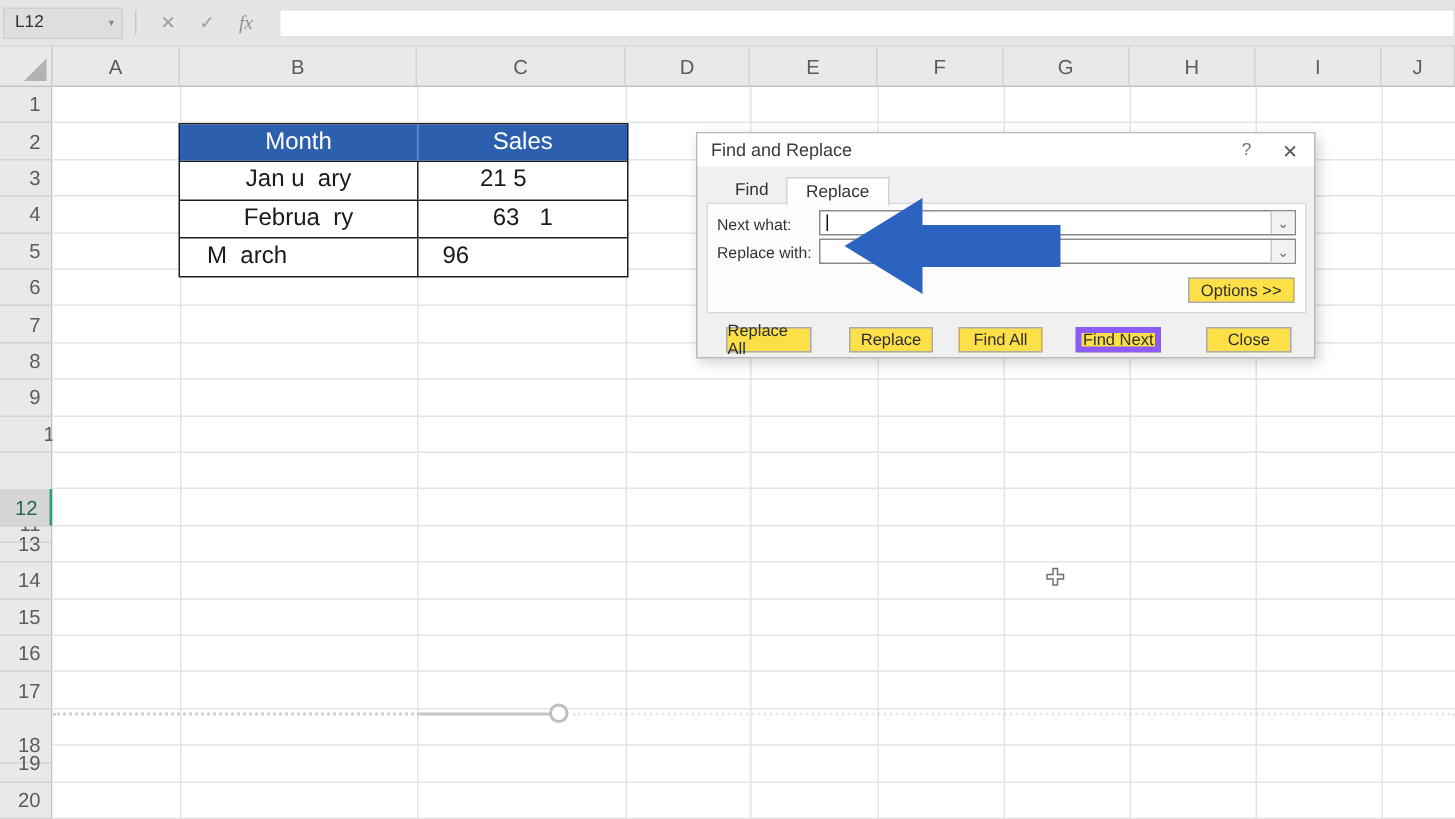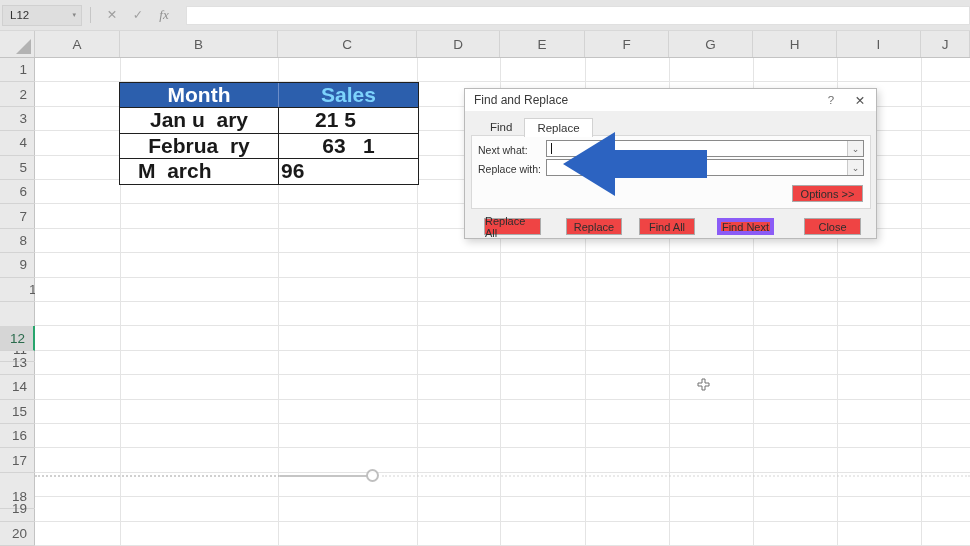--- a/index.html
+++ b/index.html
@@ -36,32 +36,32 @@
 
   
   .gridarea{position:absolute;left:35px;top:58px;right:0;bottom:0;background:#fff}
   .gridline-v{position:absolute;top:0;bottom:0;width:1px;background:#e4e4e4}
   .gridline-h{position:absolute;left:0;right:0;height:1px;background:#e4e4e4}
 
   
   .datatable{position:absolute;left:119px;top:82px;border:1.5px solid #1f1f1f;z-index:2;background:#fff}
   .trow{display:flex}
   .trow + .trow{border-top:1.5px solid #1f1f1f}
-  .cell{box-sizing:border-box;height:24.4px;line-height:24.4px;font-weight:700;font-size:21px;
+  .cell{box-sizing:border-box;height:24.4px;line-height:24.4px;font-weight:400;font-size:16px;
         color:#191919;white-space:pre;overflow:hidden}
   .c0{width:158px}
   .c1{width:140px;border-left:1.5px solid #1f1f1f}
   .th{text-align:center}
   .thead .c1{border-left-color:#6d8ec9}
   .al-c{text-align:center}
   .al-l{text-align:left}
   .pr24{padding-right:26px}
   .pl30{}
   .pl16{padding-left:18px}
-  .pl6{padding-left:2px}
+  .pl6{padding-left:16px}
 
   
   .dialog{position:absolute;left:464px;top:88px;width:413px;height:151px;background:#f0f0f0;
           border:1px solid #b9b9b9;box-shadow:2px 3px 8px rgba(0,0,0,.18);box-sizing:border-box;z-index:5}
   .dlg-title{height:22px;background:#fff;display:flex;align-items:center;padding-left:9px;
              font-size:12px;color:#3a3a3a}
   .dlg-help{margin-left:auto;color:#6e6e6e;font-size:11.5px;width:26px;text-align:center}
   .dlg-close{color:#565656;font-size:12.5px;width:32px;text-align:center}
   .tabs{position:absolute;left:13px;top:29px;height:18px;display:flex;z-index:3}
   .tab{padding:0 12px;font-size:11.5px;color:#333;display:flex;align-items:center;height:18px;box-sizing:border-box}
@@ -69,21 +69,21 @@
   .panel{position:absolute;left:6px;right:5px;top:46px;height:74px;background:#fcfcfc;
          border:1px solid #d9d9d9;box-sizing:border-box;z-index:1}
   .fieldlabel{position:absolute;left:6px;font-size:10.5px;color:#333}
   .fl1{top:8px}.fl2{top:27px}
   .combo{position:absolute;left:74px;right:6px;height:17px;background:#fff;border:1px solid #8a8a8a;box-sizing:border-box}
   .cb1{top:4px}.cb2{top:23px}
   .combo-value{position:absolute;left:4px;top:1px;font-size:11px;color:#222}
   .combo-btn{position:absolute;right:0;top:0;bottom:0;width:15px;background:#f2f2f2;border-left:1px solid #c9c9c9;
              color:#666;font-size:9px;display:flex;align-items:center;justify-content:center}
   .text-caret{position:absolute;left:4px;top:2px;width:1px;height:11px;background:#111}
-  .btn{background:#ef4444;border:1px solid #ababab;font-size:11px;color:#2e2e2e;
+  .btn{background:#fde047;border:1px solid #ababab;font-size:11px;color:#2e2e2e;
        display:flex;align-items:center;justify-content:center;box-sizing:border-box}
   .options-btn{position:absolute;right:7px;top:49px;width:71px;height:17px}
   .dlg-buttons{position:absolute;left:0;top:129px;width:100%;height:17px}
   .dlgbtn{position:absolute;top:0;height:17px}
   .dlgbtn.default{border:4px solid #8b5cf6}
 
   
   .arrow-svg{position:absolute;left:553px;top:126px;z-index:6}
   .cellcursor{position:absolute;left:697px;top:378px;z-index:7}
   .scrub-a{position:absolute;left:35px;top:475px;width:245px;height:0;border-top:2px dotted rgba(150,150,150,.45);z-index:4}
@@ -180,21 +180,21 @@
         <div class="gridline-h" style="top: 413.8px;"></div>
         <div class="gridline-h" style="top: 438.2px;"></div>
         <div class="gridline-h" style="top: 462.6px;"></div>
         <div class="gridline-h" style="top: 487px;"></div>
       </div>
   </div>
 
   <div class="datatable" id="datatable">
       <div class="trow thead">
         <div class="cell c0 th" style="background: rgb(44, 95, 173); color: rgb(255, 255, 255);">Month</div>
-        <div class="cell c1 th" style="background: rgb(44, 95, 173); color: #7dd3fc;">Sales</div>
+        <div class="cell c1 th" style="background: rgb(44, 95, 173); color: #ffffff;">Sales</div>
       </div>
       <div class="trow">
         <div class="cell c0 al-c">Jan u  ary</div>
         <div class="cell c1 al-c pr24">21 5</div>
       </div>
       <div class="trow">
         <div class="cell c0 al-c">Februa  ry</div>
         <div class="cell c1 al-c pl30">63   1</div>
       </div>
       <div class="trow">

